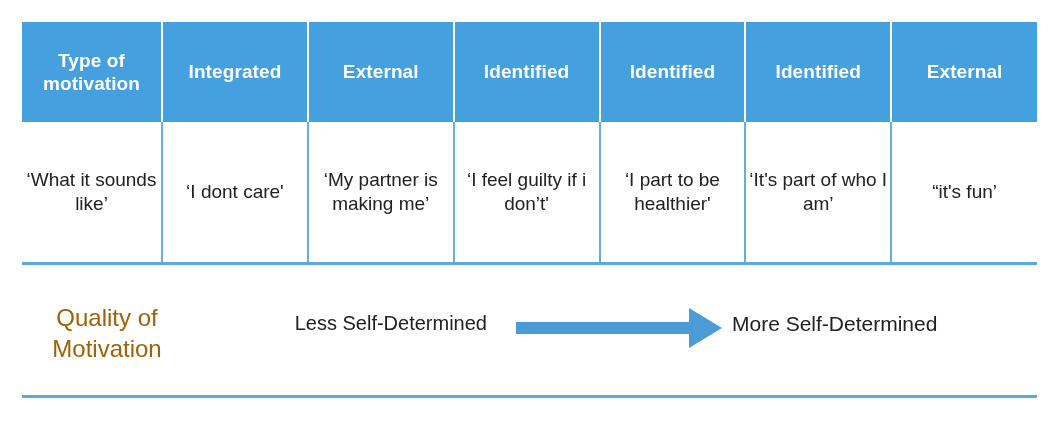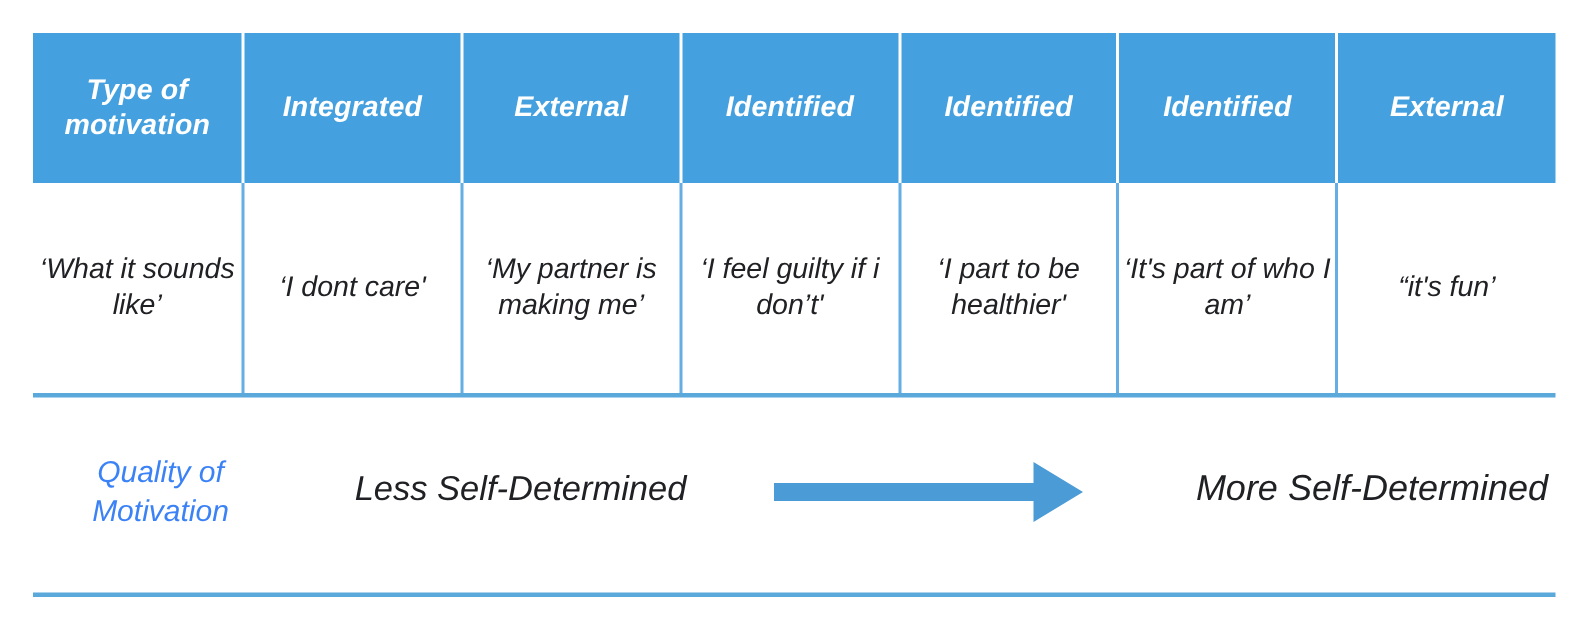--- a/index.html
+++ b/index.html
@@ -11,21 +11,20 @@
     height: 426px;
     background: #ffffff;
     font-family: "Liberation Sans", sans-serif;
     overflow: hidden;
   }
 
   .page {
     position: relative;
     width: 1062px;
     height: 420px;
-    font-style: italic;
   }
 
   
   .table-wrap {
     position: absolute;
     left: 22px;
     top: 22px;
     width: 1015px;
   }
 
@@ -95,43 +94,43 @@
     width: 1015px;
     height: 133px;
   }
 
   .quality-label {
     position: absolute;
     left: 10px;
     top: 41px;
     width: 150px;
     text-align: center;
-    font-size: 20px;
+    font-size: 24px;
     line-height: 1.28;
-    color: #3b82f6;
+    color: #a16207;
   }
 
   .less-label {
     position: absolute;
     left: 185px;
     top: 50px;
     width: 280px;
-    text-align: center;
-    font-size: 23px;
+    text-align: right;
+    font-size: 20px;
     color: #202124;
     white-space: nowrap;
   }
 
   .more-label {
     position: absolute;
     left: 710px;
     top: 50px;
     width: 300px;
-    text-align: right;
-    font-size: 24px;
+    text-align: left;
+    font-size: 21px;
     color: #202124;
     white-space: nowrap;
   }
 
   .arrow-holder {
     position: absolute;
     left: 472px;
     top: 42px;
     width: 232px;
     height: 48px;

